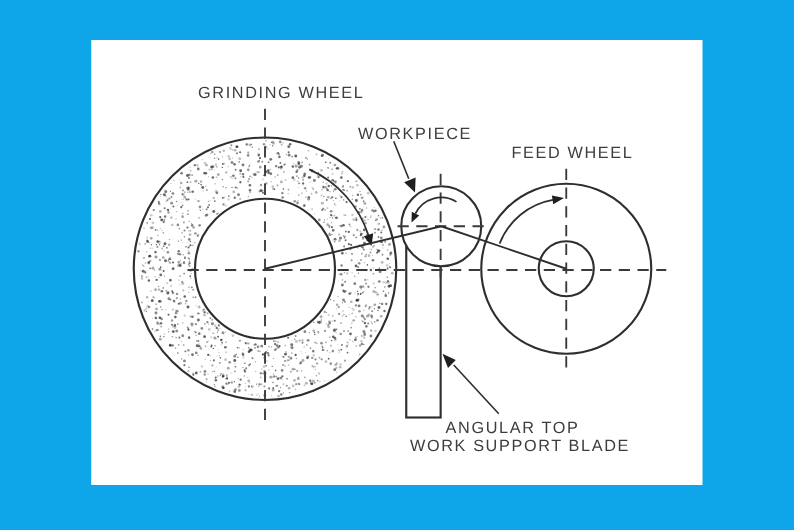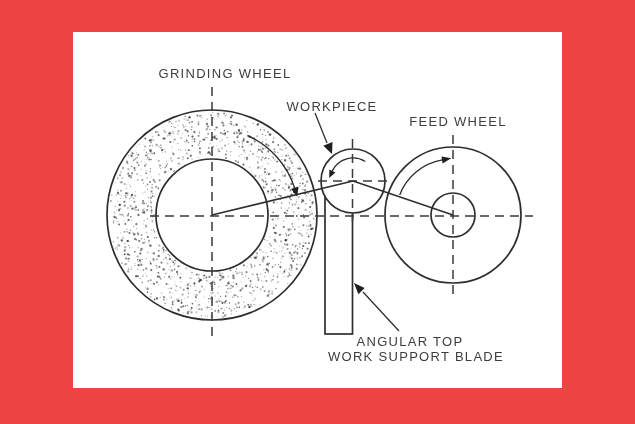--- a/index.html
+++ b/index.html
@@ -8,21 +8,21 @@
     background: #000000;
     width: 635px;
     height: 424px;
     overflow: hidden;
     font-family: "Liberation Sans", sans-serif;
   }
   #stage {
     position: relative;
     width: 635px;
     height: 424px;
-    background: #ef4444;
+    background: #0ea5e9;
   }
   svg { display: block; }
   .outline {
     fill: none;
     stroke: #2e2e2e;
     stroke-width: 1.7;
   }
   .outline-filled {
     fill: #ffffff;
     stroke: #2e2e2e;

